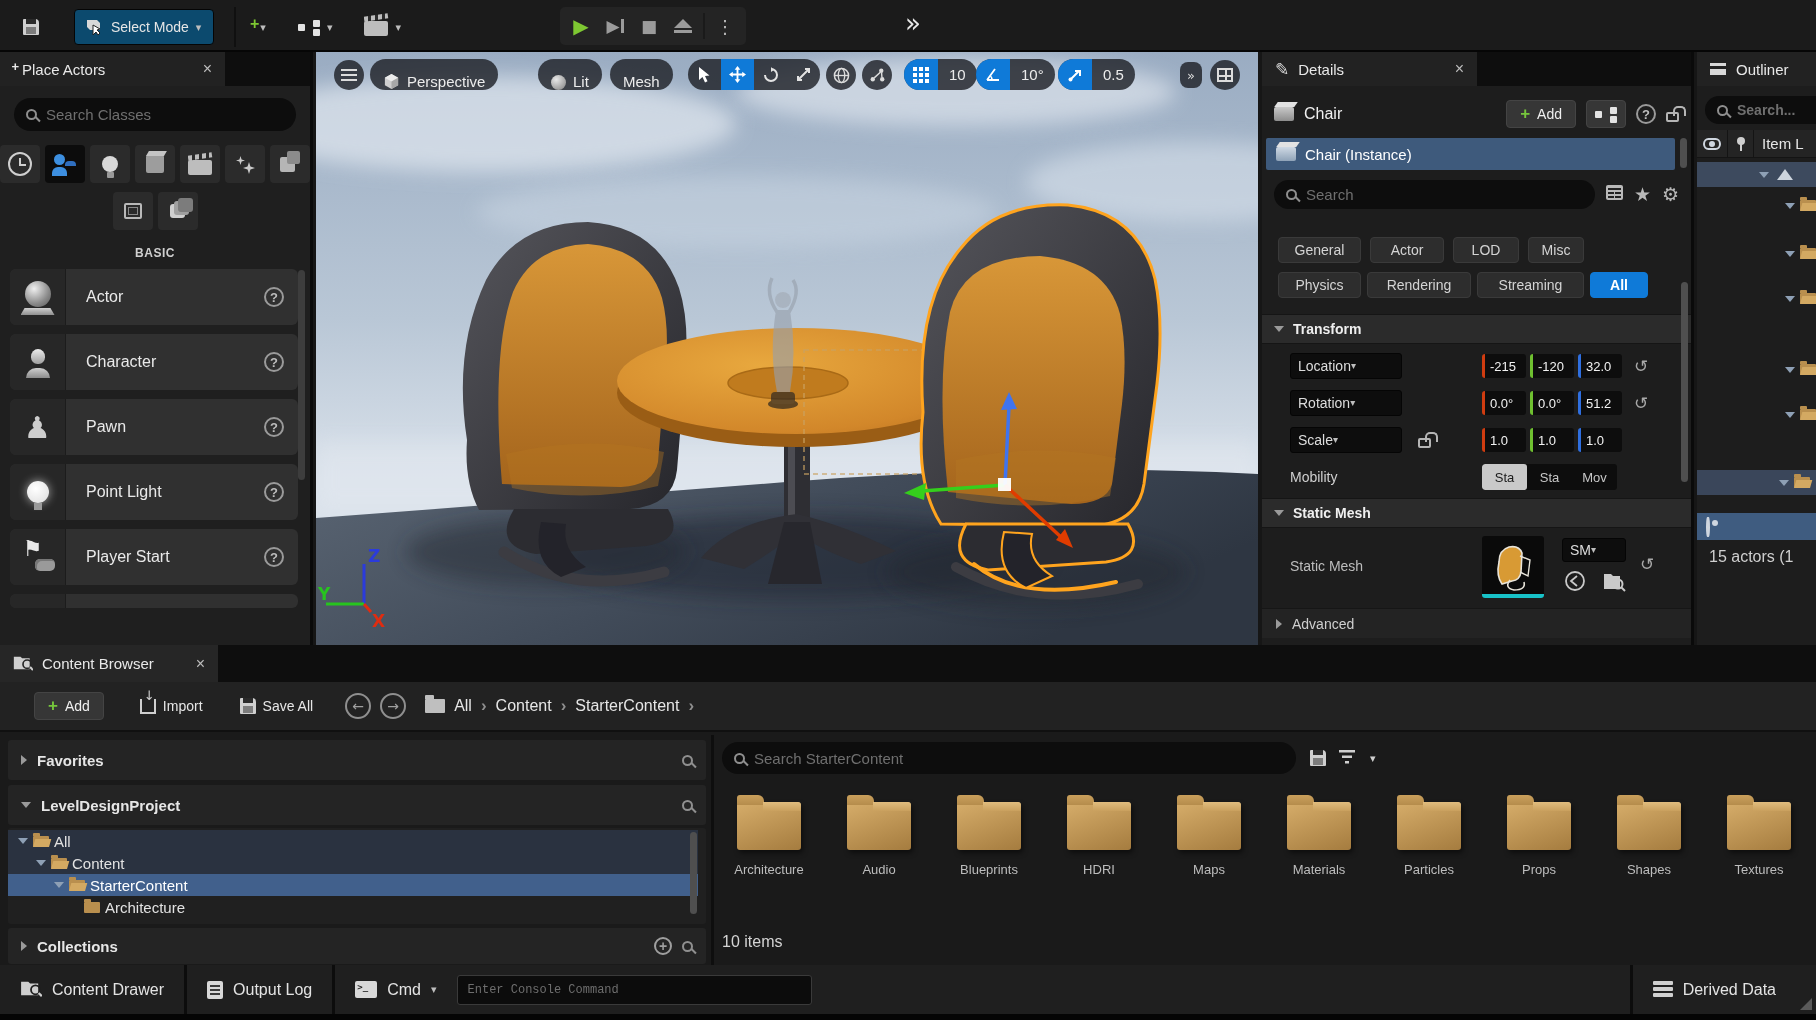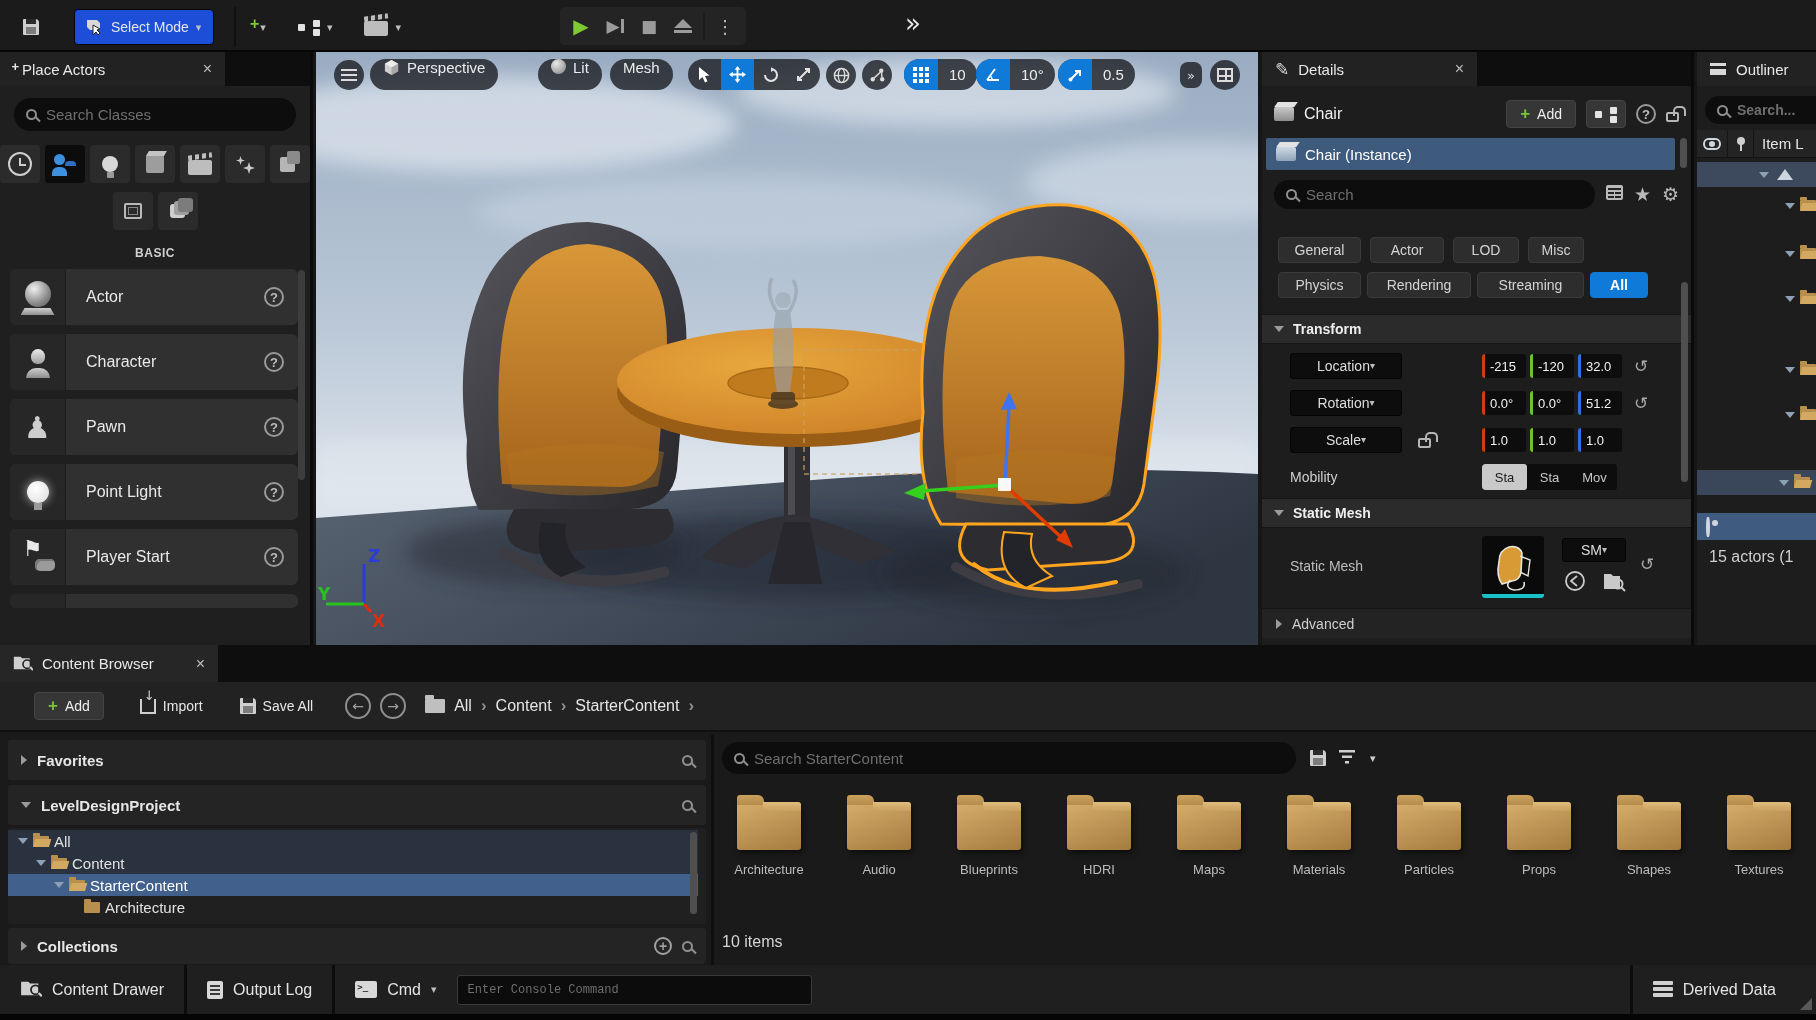--- a/index.html
+++ b/index.html
@@ -6,21 +6,21 @@
   html,body{background:#000}
   body{font-family:"Liberation Sans","DejaVu Sans",sans-serif;color:#cfcfcf;-webkit-font-smoothing:antialiased}
   #app{position:relative;width:1816px;height:1020px;background:#161616;overflow:hidden;cursor:default;font-size:14px}
   .p{position:absolute}
   .flex{display:flex;align-items:center}
   .ico{font-family:"DejaVu Sans",sans-serif;line-height:1}
 
   
   #topbar{position:absolute;left:0;top:0;width:1816px;height:52px;background:#1b1b1b;border-bottom:2px solid #060606}
   .tb-btn{display:flex;align-items:center;gap:7px;height:36px;padding:0 9px;border-radius:4px;color:#e6e6e6}
-  .darkbtn{background:#1d4ed8;border:1px solid #050505}
+  .darkbtn{background:#0c4a6e;border:1px solid #050505}
   .chev::after{content:"▾";font-family:"DejaVu Sans";font-size:11px;color:#bdbdbd}
   .vsep{width:2px;height:40px;background:#101010;margin:0 8px}
   .playwrap{position:absolute;left:560px;top:7px;display:flex;align-items:center;background:#242424;border-radius:5px;height:38px;padding:0 4px}
   .pc{width:34px;height:34px;display:flex;align-items:center;justify-content:center;font-size:17px;color:#9b9b9b}
   .pc.play{color:#7ec832;font-size:20px}
   .more-dots::before{content:"⋮";font-family:"DejaVu Sans";font-size:18px;color:#bdbdbd}
   .dbl-chev::before{content:"»";font-family:"DejaVu Sans";font-size:26px;color:#e8e8e8}
 
   
   .mag{width:11px;height:11px;border:2px solid #8f8f8f;border-radius:50%;position:relative;display:inline-block;flex:none}
@@ -80,21 +80,21 @@
   .li-char::after{content:"";position:absolute;left:1px;bottom:-3px;width:24px;height:10px;border-radius:10px 10px 0 0;background:linear-gradient(#cfcfcf,#8c8c8c)}
   .li-pawn::before{content:"♟";font-family:"DejaVu Sans";font-size:30px;color:#cdcdcd}
   .li-light{width:22px;height:22px;border-radius:50%;background:radial-gradient(circle at 40% 35%,#fff,#dcdcdc);box-shadow:0 0 10px rgba(255,255,255,.6);position:relative}
   .li-light::after{content:"";position:absolute;left:7px;bottom:-7px;width:8px;height:7px;background:#9a9a9a}
   .li-start{position:relative;width:30px;height:30px}
   .li-start::before{content:"⚑";font-family:"DejaVu Sans";font-size:22px;color:#e8e8e8;position:absolute;left:0;top:-6px}
   .li-start::after{content:"";position:absolute;right:-2px;bottom:1px;width:20px;height:12px;border-radius:5px;background:#9a9a9a;box-shadow:inset 2px 2px 0 #777}
 
   
   #viewport{left:316px;top:52px;width:942px;height:593px;overflow:hidden;background:#9fb0c4}
-  .vp-pill{position:absolute;top:7px;height:31px;display:flex;align-items:flex-start;gap:7px;background:rgba(30,33,39,.82);border-radius:16px;padding:0 13px;color:#ececec;font-size:15px}
+  .vp-pill{position:absolute;top:7px;height:31px;display:flex;align-items:flex-end;gap:7px;background:rgba(30,33,39,.82);border-radius:16px;padding:0 13px;color:#ececec;font-size:15px}
   .vp-round{position:absolute;top:8px;width:30px;height:30px;border-radius:50%;background:rgba(30,33,39,.82);display:flex;align-items:center;justify-content:center;color:#dcdcdc}
   .vp-seg{position:absolute;top:7px;height:31px;display:flex;align-items:stretch;background:rgba(30,33,39,.82);border-radius:16px;overflow:hidden}
   .vp-seg .cell{width:33px;display:flex;align-items:center;justify-content:center;color:#e3e3e3}
   .vp-seg .cell.on{background:#0f7ad8}
   .snap-pill{position:absolute;top:7px;height:31px;display:flex;align-items:center;background:rgba(30,33,39,.82);border-radius:16px;overflow:hidden;color:#ececec;font-size:15px}
   .snap-pill .icopart{background:#0f7ad8;height:100%;display:flex;align-items:center;justify-content:center;width:34px}
   .snap-pill .val{padding:0 11px}
   .hamb{width:16px;height:12px;border-top:2px solid #dcdcdc;border-bottom:2px solid #dcdcdc;position:relative}
   .hamb::after{content:"";position:absolute;left:0;top:3px;width:100%;height:2px;background:#dcdcdc}
   .grid9{width:16px;height:16px;background:conic-gradient(#fff 0 0);-webkit-mask:repeating-linear-gradient(0deg,#000 0 4px,transparent 4px 6px),repeating-linear-gradient(90deg,#000 0 4px,transparent 4px 6px);mask-composite:intersect;background:#fff}
@@ -105,21 +105,21 @@
   
   #details{left:1262px;top:52px;width:432px;height:593px;background:#1d1d1d;border-right:3px solid #0a0a0a}
   .d-row{position:absolute;left:0;width:100%}
   .addbtn{display:flex;align-items:center;gap:7px;background:#363636;border:1px solid #444;border-radius:4px;height:28px;padding:0 13px;color:#efefef}
   .plus::before{content:"+";color:#76c63c;font-weight:bold;font-size:17px}
   .chip{display:inline-flex;align-items:center;justify-content:center;background:#2d2d2d;border:1px solid #3a3a3a;border-radius:4px;height:26px;padding:0 12px;color:#d4d4d4;font-size:14px}
   .chip.on{background:#0f7ad8;border-color:#0f7ad8;color:#fff;font-weight:bold}
   .sect{position:absolute;left:0;width:100%;height:30px;background:#2b2b2b;display:flex;align-items:center;gap:9px;padding:0 12px;font-weight:bold;color:#efefef;border-top:1px solid #151515;border-bottom:1px solid #151515}
   .tri-d{width:0;height:0;border-left:5px solid transparent;border-right:5px solid transparent;border-top:6px solid #9a9a9a}
   .tri-r{width:0;height:0;border-top:5px solid transparent;border-bottom:5px solid transparent;border-left:6px solid #9a9a9a}
-  .combo{display:flex;align-items:center;justify-content:center;background:#0d0d0d;border:1px solid #050505;border-radius:3px;height:26px;padding:0 7px;color:#ddd;width:112px}
+  .combo{display:flex;align-items:center;justify-content:flex-start;background:#0d0d0d;border:1px solid #050505;border-radius:3px;height:26px;padding:0 7px;color:#ddd;width:112px}
   .numbox{height:24px;background:#0d0d0d;border-radius:3px;border-left:3px solid;display:flex;align-items:center;padding:0 0 0 5px;color:#f2f2f2;font-size:13px;overflow:hidden;white-space:nowrap}
   .undo::before{content:"↺";font-family:"DejaVu Sans";font-size:17px;color:#a8a8a8}
   .seg3{display:flex;background:#0d0d0d;border-radius:3px;overflow:hidden;height:26px}
   .seg3 span{width:45px;display:flex;align-items:center;justify-content:center;font-size:13px;color:#c7c7c7}
   .seg3 span.on{background:#c9c9c9;color:#1b1b1b;border-radius:3px}
   .lock{width:13px;height:10px;border:2px solid #b5b5b5;border-radius:2px;position:relative;margin-top:6px}
   .lock::before{content:"";position:absolute;left:5px;top:-8px;width:9px;height:8px;border:2px solid #b5b5b5;border-bottom:0;border-radius:5px 5px 0 0}
   .nodeico{width:22px;height:14px;position:relative;background:transparent}
   .nodeico::before{content:"";position:absolute;left:0;top:4px;width:7px;height:7px;background:#e3e3e3;border-radius:1px}
   .nodeico::after{content:"";position:absolute;right:0;top:0;width:7px;height:7px;background:#e3e3e3;border-radius:1px;box-shadow:0 9px 0 #e3e3e3}

